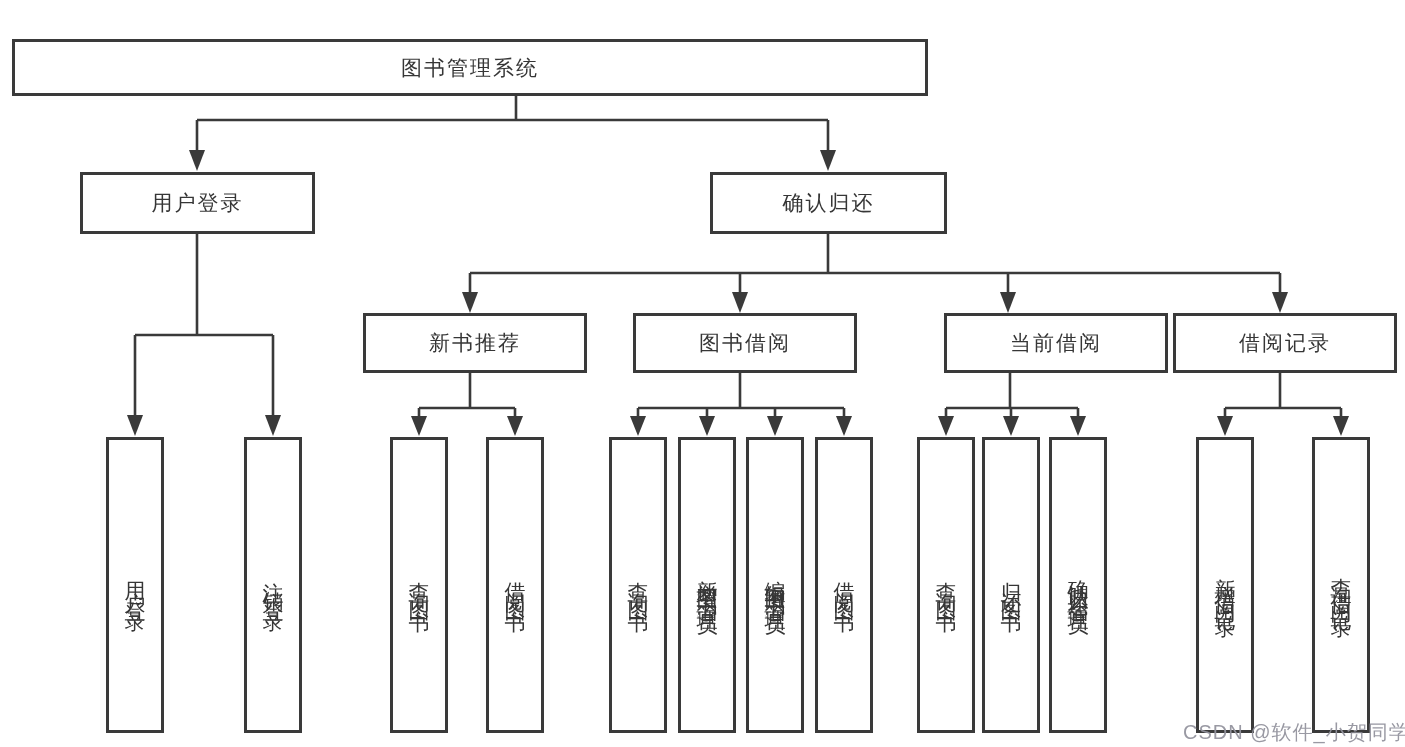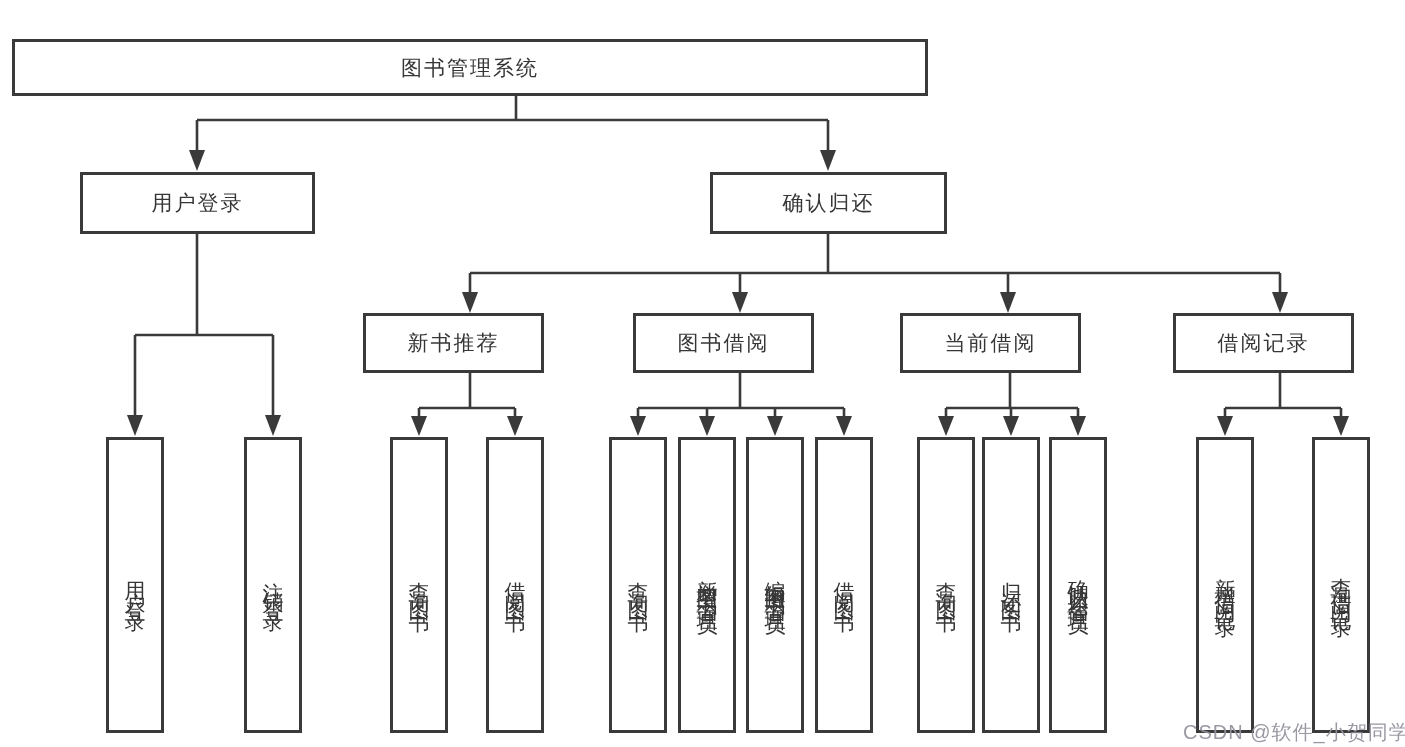--- a/index.html
+++ b/index.html
@@ -21,21 +21,21 @@
     align-items:center;
     justify-content:center;
     font-size:21px;
     letter-spacing:2px;
     color:#363636;
     z-index:2;
   }
   .root-node   { left:12px;  top:13px;  width:916px; height:57px;margin-top:26px; }
   .l2-a        { left:80px;  top:172px; width:235px;  height:62px; }
   .l2-b        { left:710px; top:172px; width:237px;  height:62px; }
-  .l3          { top:313px;  width:181px; height:60px; }
+  .l3          { top:313px;  width:224px; height:60px; }
   .vnode {
     top:437px; width:58px; height:296px;
     writing-mode:vertical-rl;
     text-orientation:mixed;
     font-size:21px;
   }
   .sp-short { letter-spacing:10px; }
   .sp-med   { letter-spacing:8px;  }
   .sp-long  { letter-spacing:5px;  }
   .watermark {
@@ -110,21 +110,21 @@
   <div class="node l2-b">
     <span>确认归还</span>
   </div>
 
   <div class="node l3" style="left:363px;">
     <span>新书推荐</span>
   </div>
   <div class="node l3" style="left:633px;text-align:center;">
     <span>图书借阅</span>
   </div>
-  <div class="node l3" style="left:900px;">
+  <div class="node l3" style="left:944px;">
     <span>当前借阅</span>
   </div>
   <div class="node l3" style="left:1173px;">
     <span>借阅记录</span>
   </div>
 
   <div class="node vnode sp-short" style="left:106px;">
     <span>用户登录</span>
   </div>
   <div class="node vnode sp-short" style="left:244px;">

